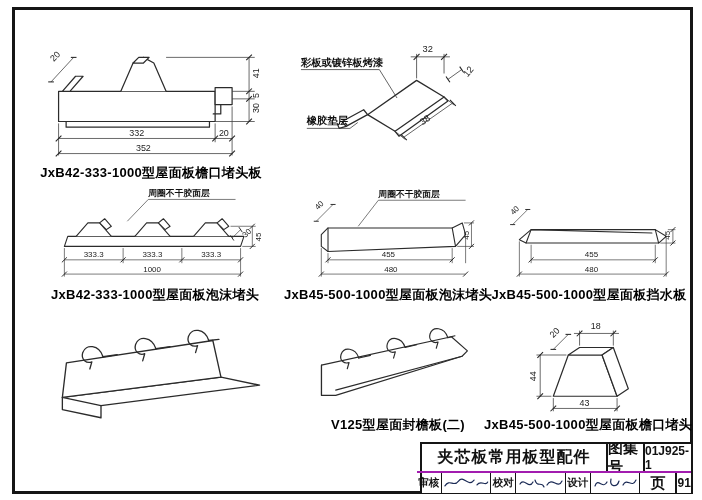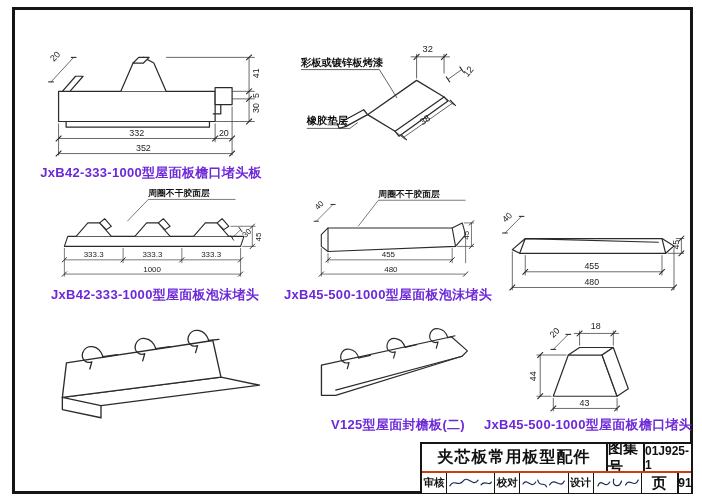--- a/index.html
+++ b/index.html
@@ -2,34 +2,34 @@
 <html><head>
 <meta charset="utf-8">
 <style>
   html,body{margin:0;padding:0;background:#e8e8e8;}
   .page{position:relative;width:702px;height:500px;background:#ffffff;overflow:hidden;
         font-family:"Liberation Sans",sans-serif;color:#111;}
   .frame{position:absolute;left:12px;top:7px;width:675px;height:481px;border:3px solid #151515;}
   .cell{position:absolute;display:flex;flex-direction:column;align-items:center;}
   .cell svg{flex:1 1 auto;}
   .caption{font-size:13px;font-weight:bold;letter-spacing:.3px;white-space:nowrap;
-           color:#6d28d9;text-align:left;margin-top:1px;}
+           color:#000000;text-align:left;margin-top:1px;}
   
   .ln{stroke:#2b2b2b;stroke-width:1.3;fill:none;stroke-linejoin:round;stroke-linecap:round;}
   .fc{stroke:#2b2b2b;stroke-width:1.3;fill:#ffffff;stroke-linejoin:round;}
   .dim{stroke:#3a3a3a;stroke-width:.8;fill:none;}
   .tick{stroke:#222;stroke-width:1.1;}
   .dt{font-family:"Liberation Sans",sans-serif;font-size:9.5px;fill:#1c1c1c;}
   .lbl{font-family:"Liberation Sans",sans-serif;font-size:10.5px;fill:#111;font-weight:bold;}
   
   .tblock{position:absolute;left:420px;top:442px;width:269px;height:49px;background:#fff;
-          border-left:2px solid #151515;border-top:2px solid #151515;display:flex;flex-direction:column;}
+          border-left:2px solid #151515;border-top:2px solid #151515;display:flex;flex-direction:column;align-items:flex-end;}
   .tb-row{display:flex;flex:1;}
   .tb-row.top{height:27px;flex:0 0 27px;}
-  .tb-row.bot{flex:1;border-top:2px solid #c2410c;}
+  .tb-row.bot{flex:1;border-top:2px solid #a21caf;}
   .tb-cell{display:flex;align-items:center;justify-content:center;border-right:2px solid #151515;
            box-sizing:border-box;overflow:hidden;}
   .tb-title{flex:0 0 186px;font-size:16px;font-weight:bold;letter-spacing:1px;}
   .tb-lab{flex:0 0 37px;font-size:15px;font-weight:bold;}
   .tb-val{flex:1;font-size:12px;font-weight:bold;border-right:none;}
   .tb-sig-lab{flex:0 0 25px;font-size:10.5px;font-weight:bold;border-right:1.5px solid #151515;}
   .tb-sig{flex:1 1 36px;border-right:1.5px solid #151515;display:flex;align-items:center;justify-content:center;}
   .tb-sig:last-of-type{border-right:2px solid #151515;}
 </style>
 </head>
@@ -200,20 +200,21 @@
         <line class="tick" x1="194" y1="108" x2="200" y2="102"></line>
       <text class="dt" x="100" y="85">455</text>
       <text class="dt" x="100" y="102">480</text>
 
       <path class="dim" d="M199,52 L208,52 M190,68 L208,68"></path>
       <path class="dim" d="M205,52 L205,68"></path>
       <line class="tick" x1="202" y1="55" x2="208" y2="49"></line>
         <line class="tick" x1="202" y1="71" x2="208" y2="65"></line>
       <text class="dt" transform="rotate(-90 202 64)" x="202" y="64">45</text>
     </svg>
+    <div class="caption">JxB45-500-1000型屋面板挡水板</div>
   </div>
 
   <div class="cell" style="left:40px;top:310px;width:244px;height:124px;">
     <svg viewBox="0 0 240 118" width="244" height="104">
       <path class="fc" d="M22,84 L178,64 L216,72 L60,92 Z"></path>
       <path class="ln" d="M22,84 L22,96 L60,104 L60,92"></path>
       <path class="fc" d="M22,84 L26,50 L170,28 L178,64 Z"></path>
       <g class="ln">
         <path d="M62,44 c-4,-12 -17,-13 -20,-4 c-2,7 4,11 9,9 l-2,7"></path>
         <path d="M114,36 c-4,-12 -17,-13 -20,-4 c-2,7 4,11 9,9 l-2,7"></path>

